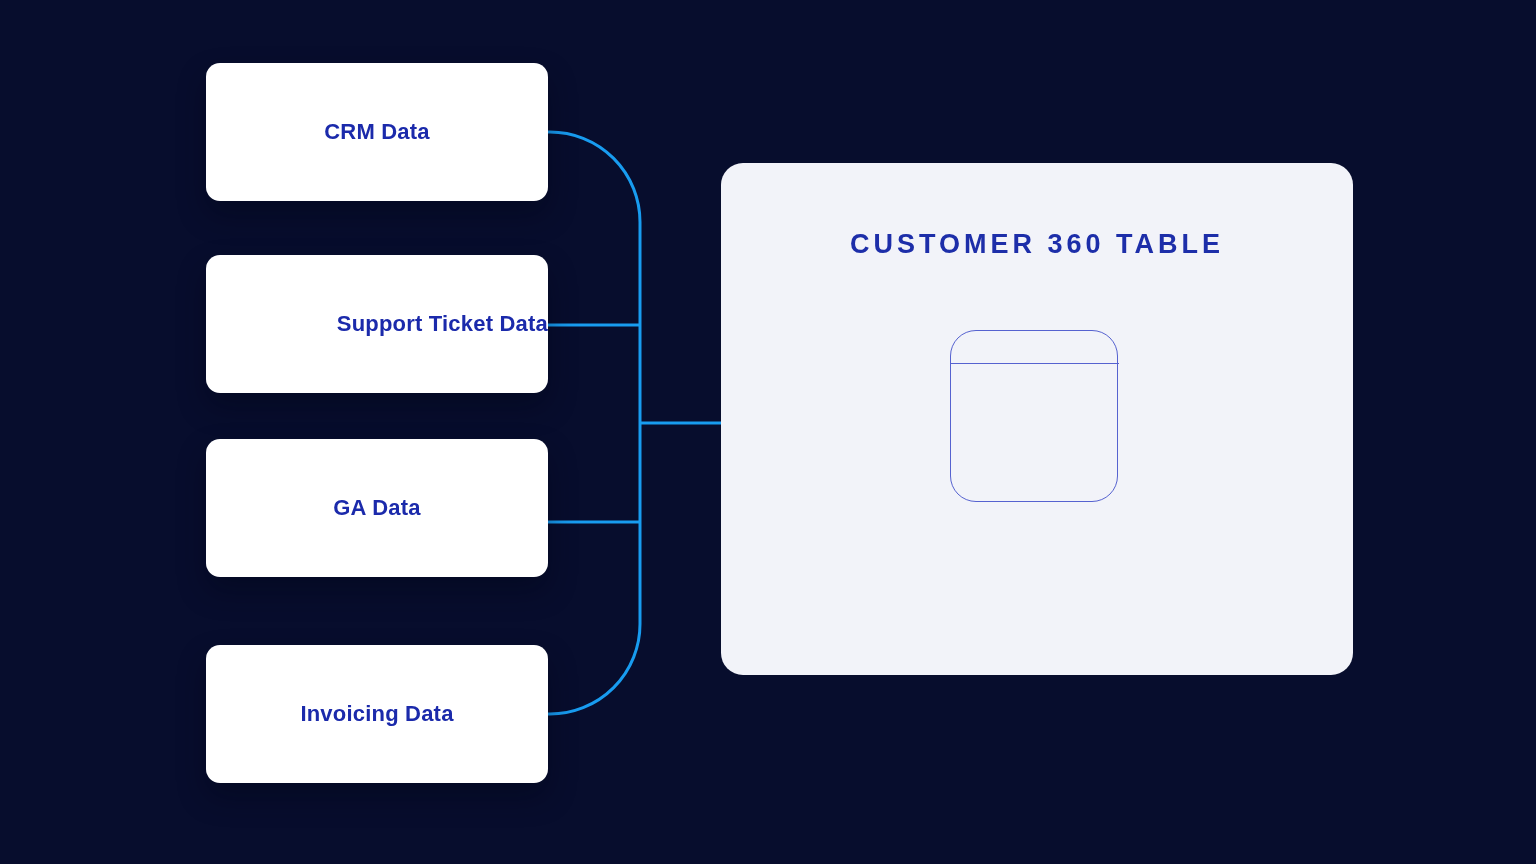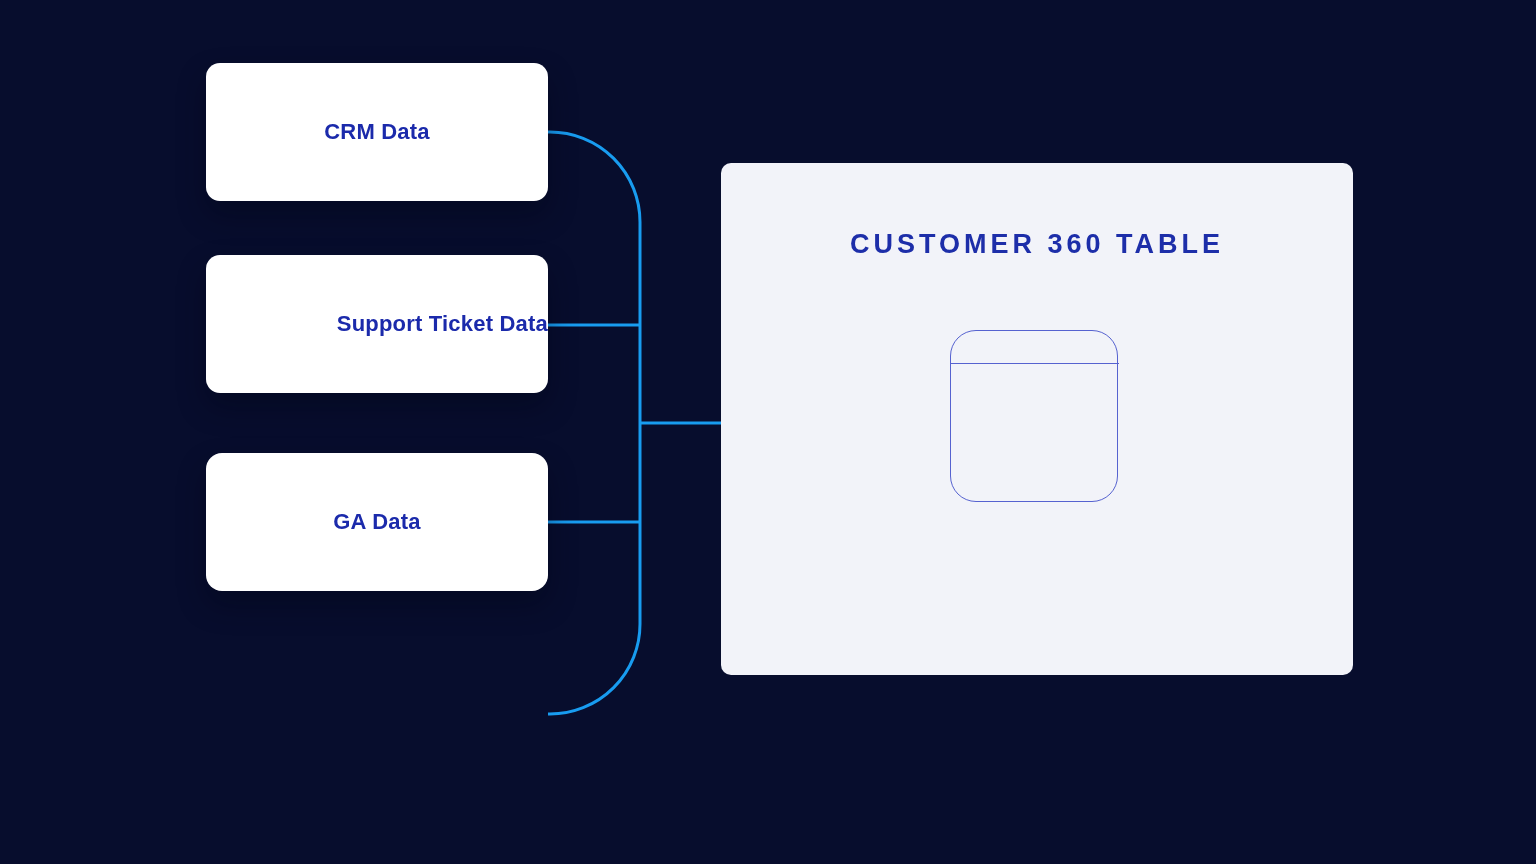--- a/index.html
+++ b/index.html
@@ -26,25 +26,25 @@
     position:absolute;left:206px;width:342px;height:138px;
     background:var(--box-bg);border-radius:14px;
     display:flex;align-items:center;justify-content:center;
     box-shadow:0 14px 28px rgba(2,5,22,0.40);
   }
   .src-box .label{
     color:var(--box-text);font-weight:bold;font-size:22px;letter-spacing:0.2px;
   }
   .box-crm{top:63px;}
   .box-support{top:255px;justify-content:flex-end;}
-  .box-ga{top:453px;border-radius:16px;}
+  .box-ga{top:439px;}
   .box-invoicing{top:645px;}
   .panel{
     position:absolute;left:721px;top:163px;width:632px;height:512px;
-    background:var(--panel-bg);border-radius:10px;
+    background:var(--panel-bg);border-radius:22px;
   }
   .panel-title{
     margin-top:66px;text-align:center;
     color:var(--title-text);font-size:27px;font-weight:bold;letter-spacing:4px;
   }
   .table-icon{
     position:absolute;left:229px;top:167px;width:168px;height:172px;
     border:1.5px solid var(--icon-stroke);border-radius:26px;
     box-sizing:border-box;background:transparent;
   }
@@ -74,20 +74,23 @@
   </div>
 
   <div class="src-box box-support">
     <span class="label">Support Ticket Data</span>
   </div>
 
   <div class="src-box box-ga">
     <span class="label">GA Data</span>
   </div>
 
+  <div class="src-box box-invoicing">
+    <span class="label">Invoicing Data</span>
+  </div>
 
   <div class="panel">
     <div class="panel-title">CUSTOMER 360 TABLE</div>
     <div class="table-icon">
       <div class="header-line"></div>
     </div>
   </div>
 
 </div>
 

